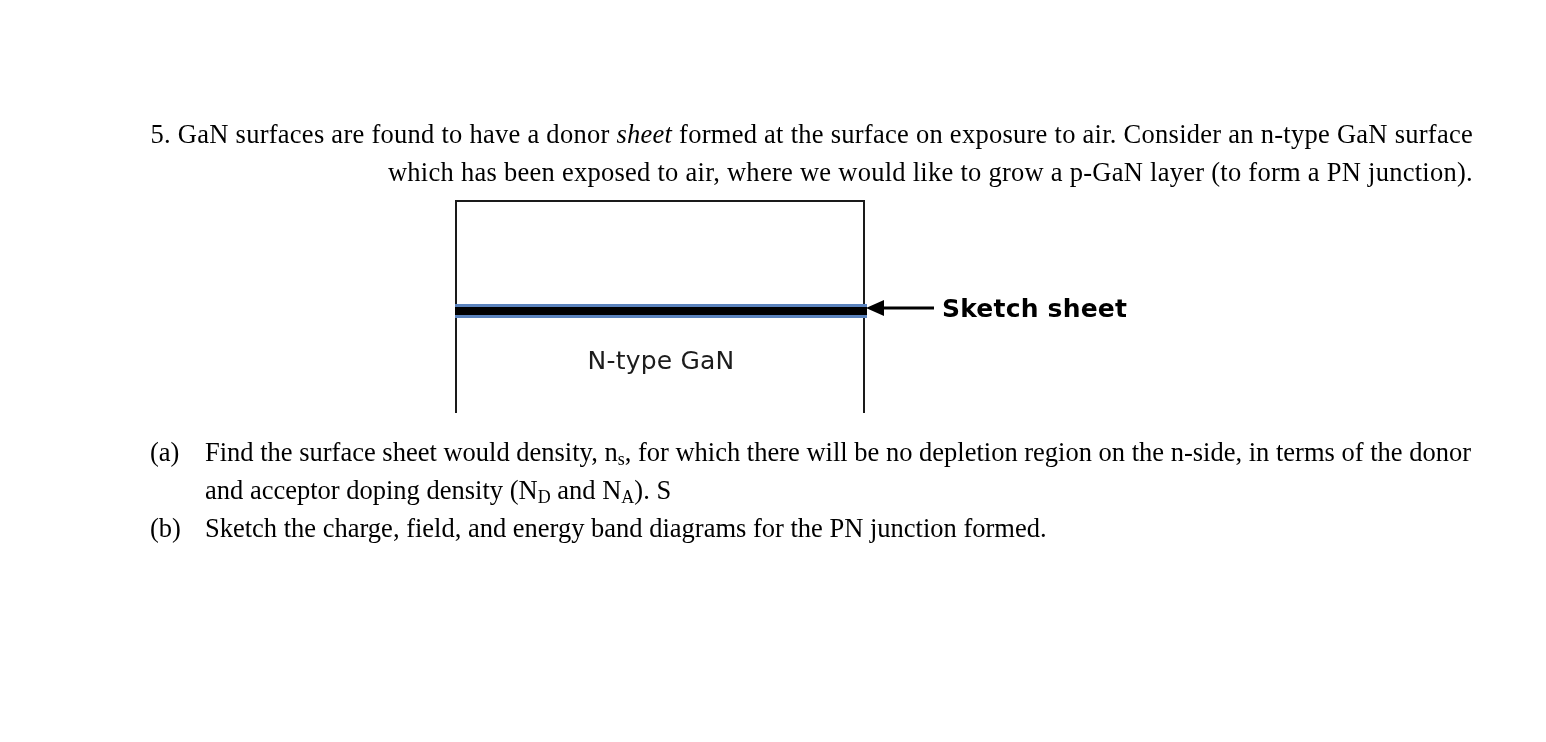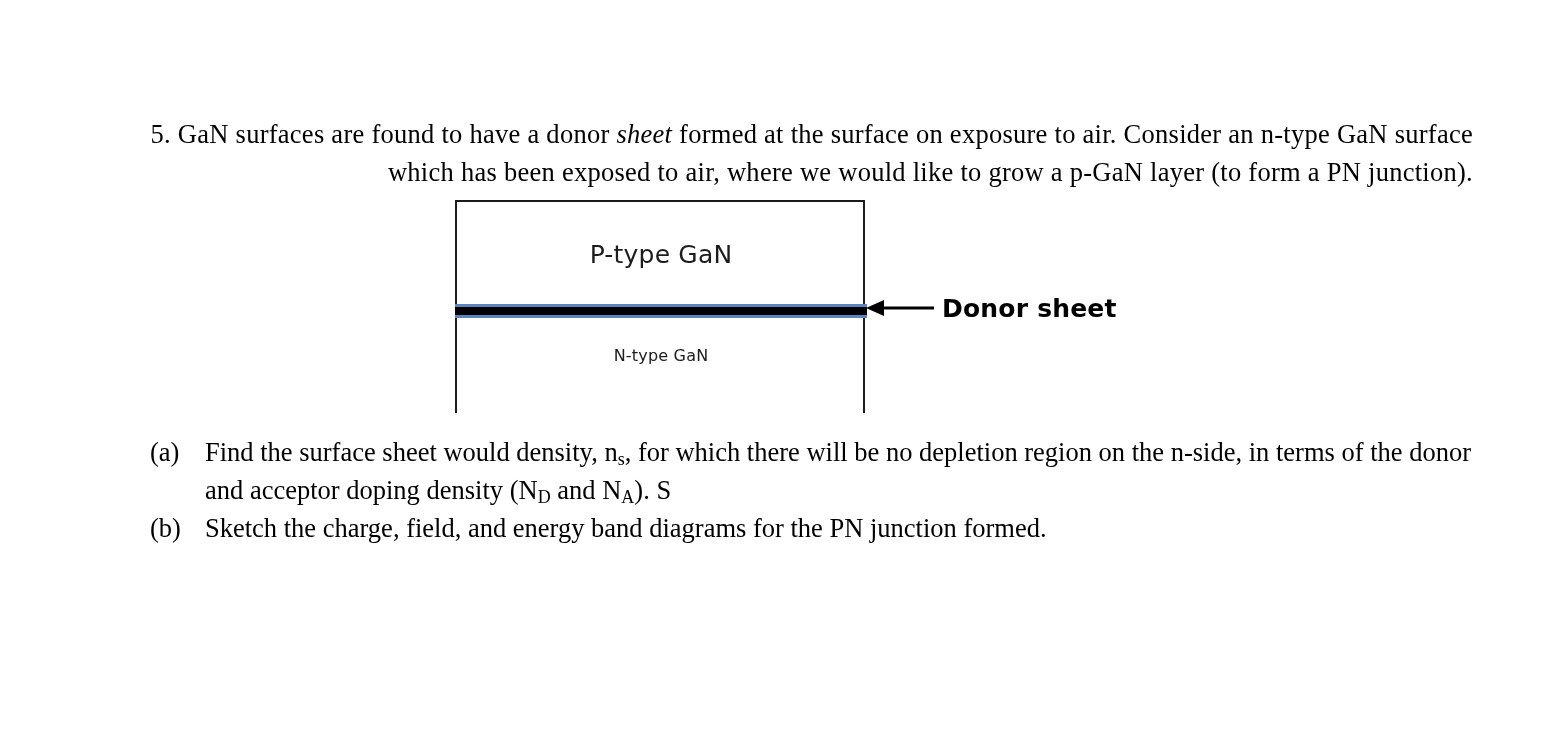--- a/index.html
+++ b/index.html
@@ -65,21 +65,21 @@
     color: #1c1c1c;
     letter-spacing: 0.2px;
   }
   #n-type-label {
     position: absolute;
     left: 0;
     top: 146px;
     width: 412px;
     text-align: center;
     font-family: "DejaVu Sans", "Liberation Sans", sans-serif;
-    font-size: 16px;
+    font-size: 25px;
     color: #1c1c1c;
     letter-spacing: 0.2px;
   }
   
   #donor-sheet-line {
     position: absolute;
     left: 0px;
     top: 104px;
     width: 412px;
     height: 14px;
@@ -155,36 +155,35 @@
   }
 </style>
 </head>
 <body>
 
 <p id="intro-paragraph"><span>5. GaN surfaces are found to have a donor </span><span class="em">sheet</span><span> formed at the surface on exposure to air. Consider an n-type GaN surface which has been exposed to air, where we would like to grow a p-GaN layer (to form a PN junction).</span></p>
 
 <div id="figure">
   <div id="junction-box"></div>
 
-  <div id="p-type-label">P-type GaN</div>
 
   <div id="donor-sheet-line">
     <div class="halo"></div>
     <div class="core"></div>
   </div>
 
   <div id="n-type-label">N-type GaN</div>
 </div>
 
 <div id="donor-callout">
   <svg id="donor-arrow" viewBox="0 0 70 24">
     <line x1="68" y1="12" x2="16" y2="12" stroke="#000000" stroke-width="3"></line>
     <polygon points="0,12 18,4 18,20" fill="#000000"></polygon>
   </svg>
-  <span id="donor-sheet-text">Donor sheet</span>
+  <span id="donor-sheet-text">Sketch sheet</span>
 </div>
 
 <div id="question-list">
 
   <div class="q-item">
     <span class="q-marker">(a)</span>
     <span class="q-text"><span>Find the surface sheet would density, n</span><sub>s</sub><span>, for which there will be no depletion region on the n-side, in terms of the donor and acceptor doping density (N</span><sub>D</sub><span> and N</span><sub>A</sub><span>). S</span></span>
   </div>
 
   <div class="q-item">

